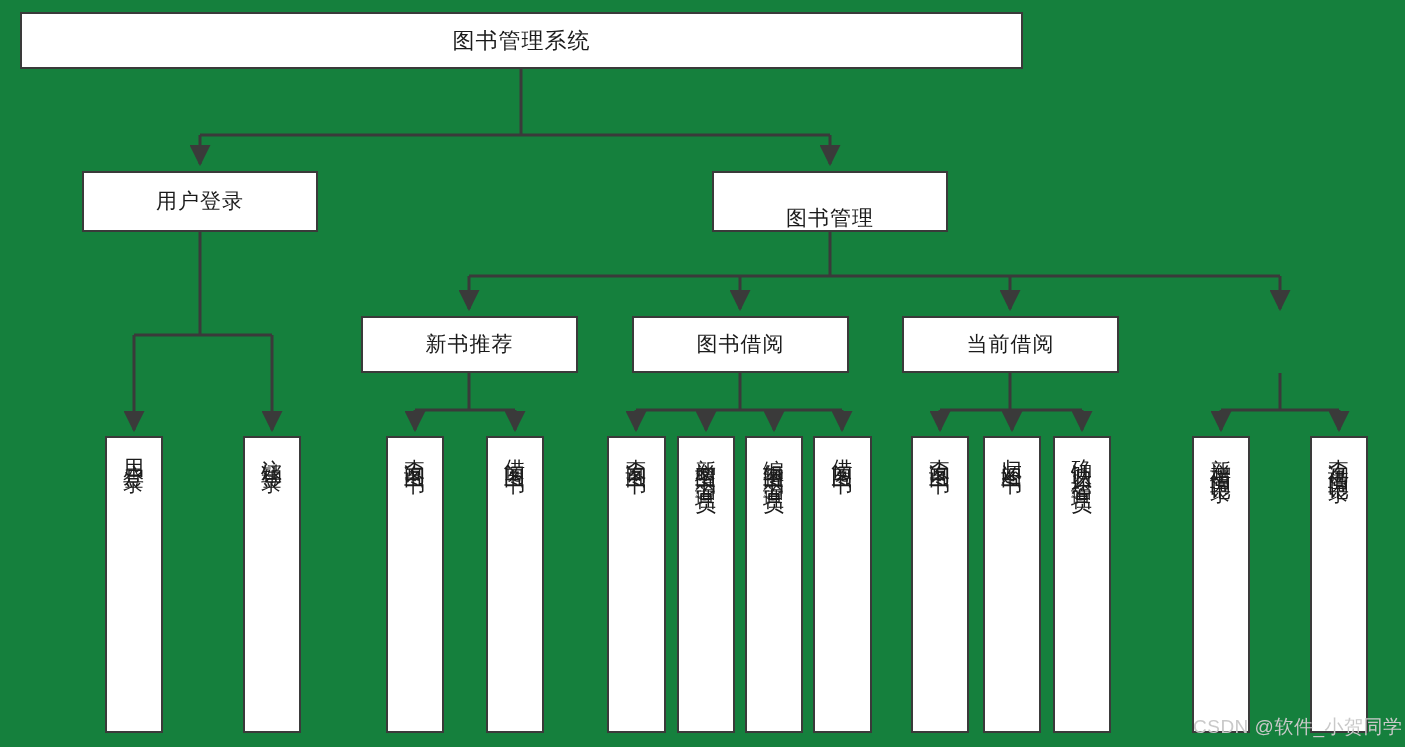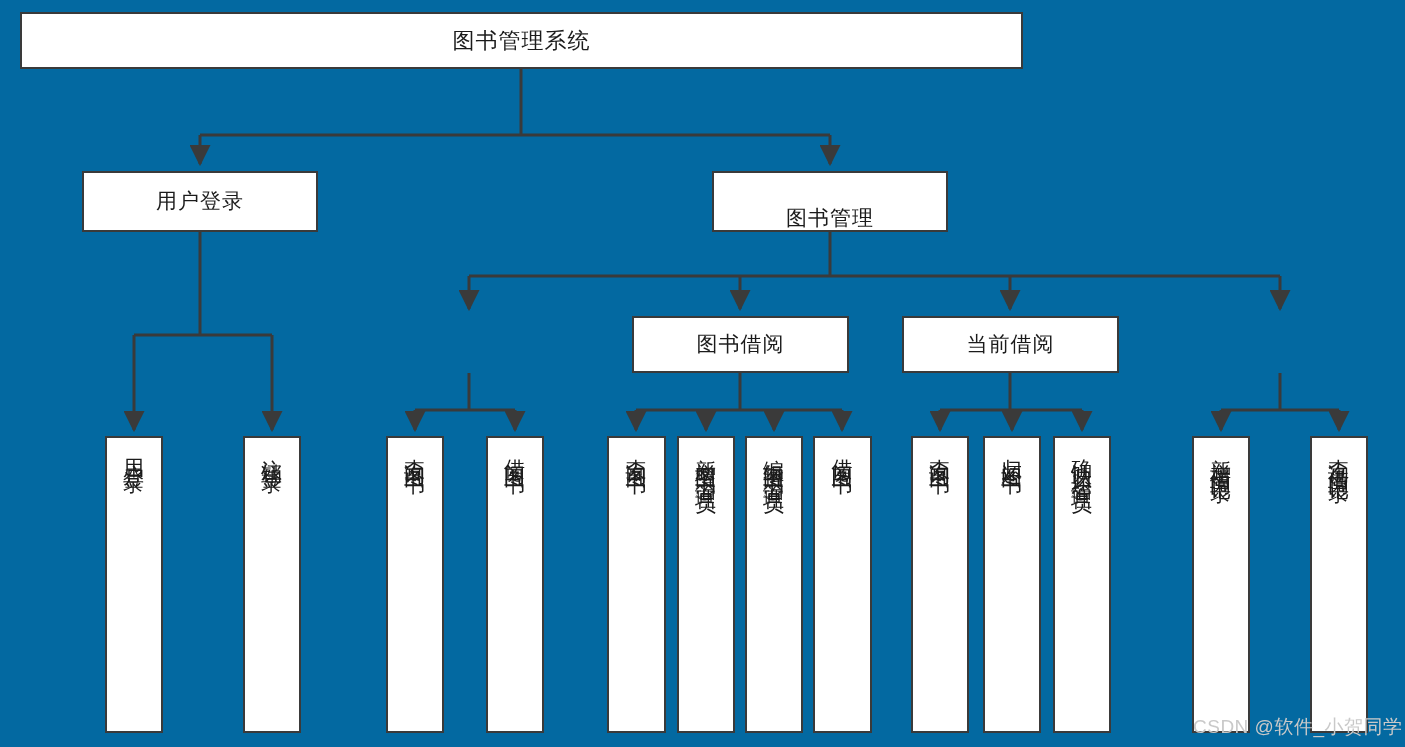--- a/index.html
+++ b/index.html
@@ -7,21 +7,21 @@
     padding: 0;
     background: #ffffff;
   }
   body {
     font-family: "Liberation Sans", "DejaVu Sans", sans-serif;
   }
   #canvas {
     position: relative;
     width: 1405px;
     height: 747px;
-    background: #0369a1;
+    background: #15803d;
     overflow: hidden;
   }
   svg#wires {
     position: absolute;
     left: 0;
     top: 0;
     width: 1405px;
     height: 747px;
     pointer-events: none;
   }
@@ -129,20 +129,23 @@
     <span class="label">图书管理系统</span>
   </div>
 
   <div class="node horiz" style="left:82px; top:171px; width:236px; height:61px;">
     <span class="label">用户登录</span>
   </div>
   <div class="node horiz" style="left:712px; top:171px; width:236px; height:61px;align-items:flex-end;">
     <span class="label">图书管理</span>
   </div>
 
+  <div class="node horiz" style="left:361px; top:316px; width:217px; height:57px;">
+    <span class="label">新书推荐</span>
+  </div>
   <div class="node horiz" style="left:632px; top:316px; width:217px; height:57px;">
     <span class="label">图书借阅</span>
   </div>
   <div class="node horiz" style="left:902px; top:316px; width:217px; height:57px;">
     <span class="label">当前借阅</span>
   </div>
 
   <div class="node vert" style="left:105px; top:436px; width:58px; height:297px;">
     <span class="label">用户登录</span>
   </div>

